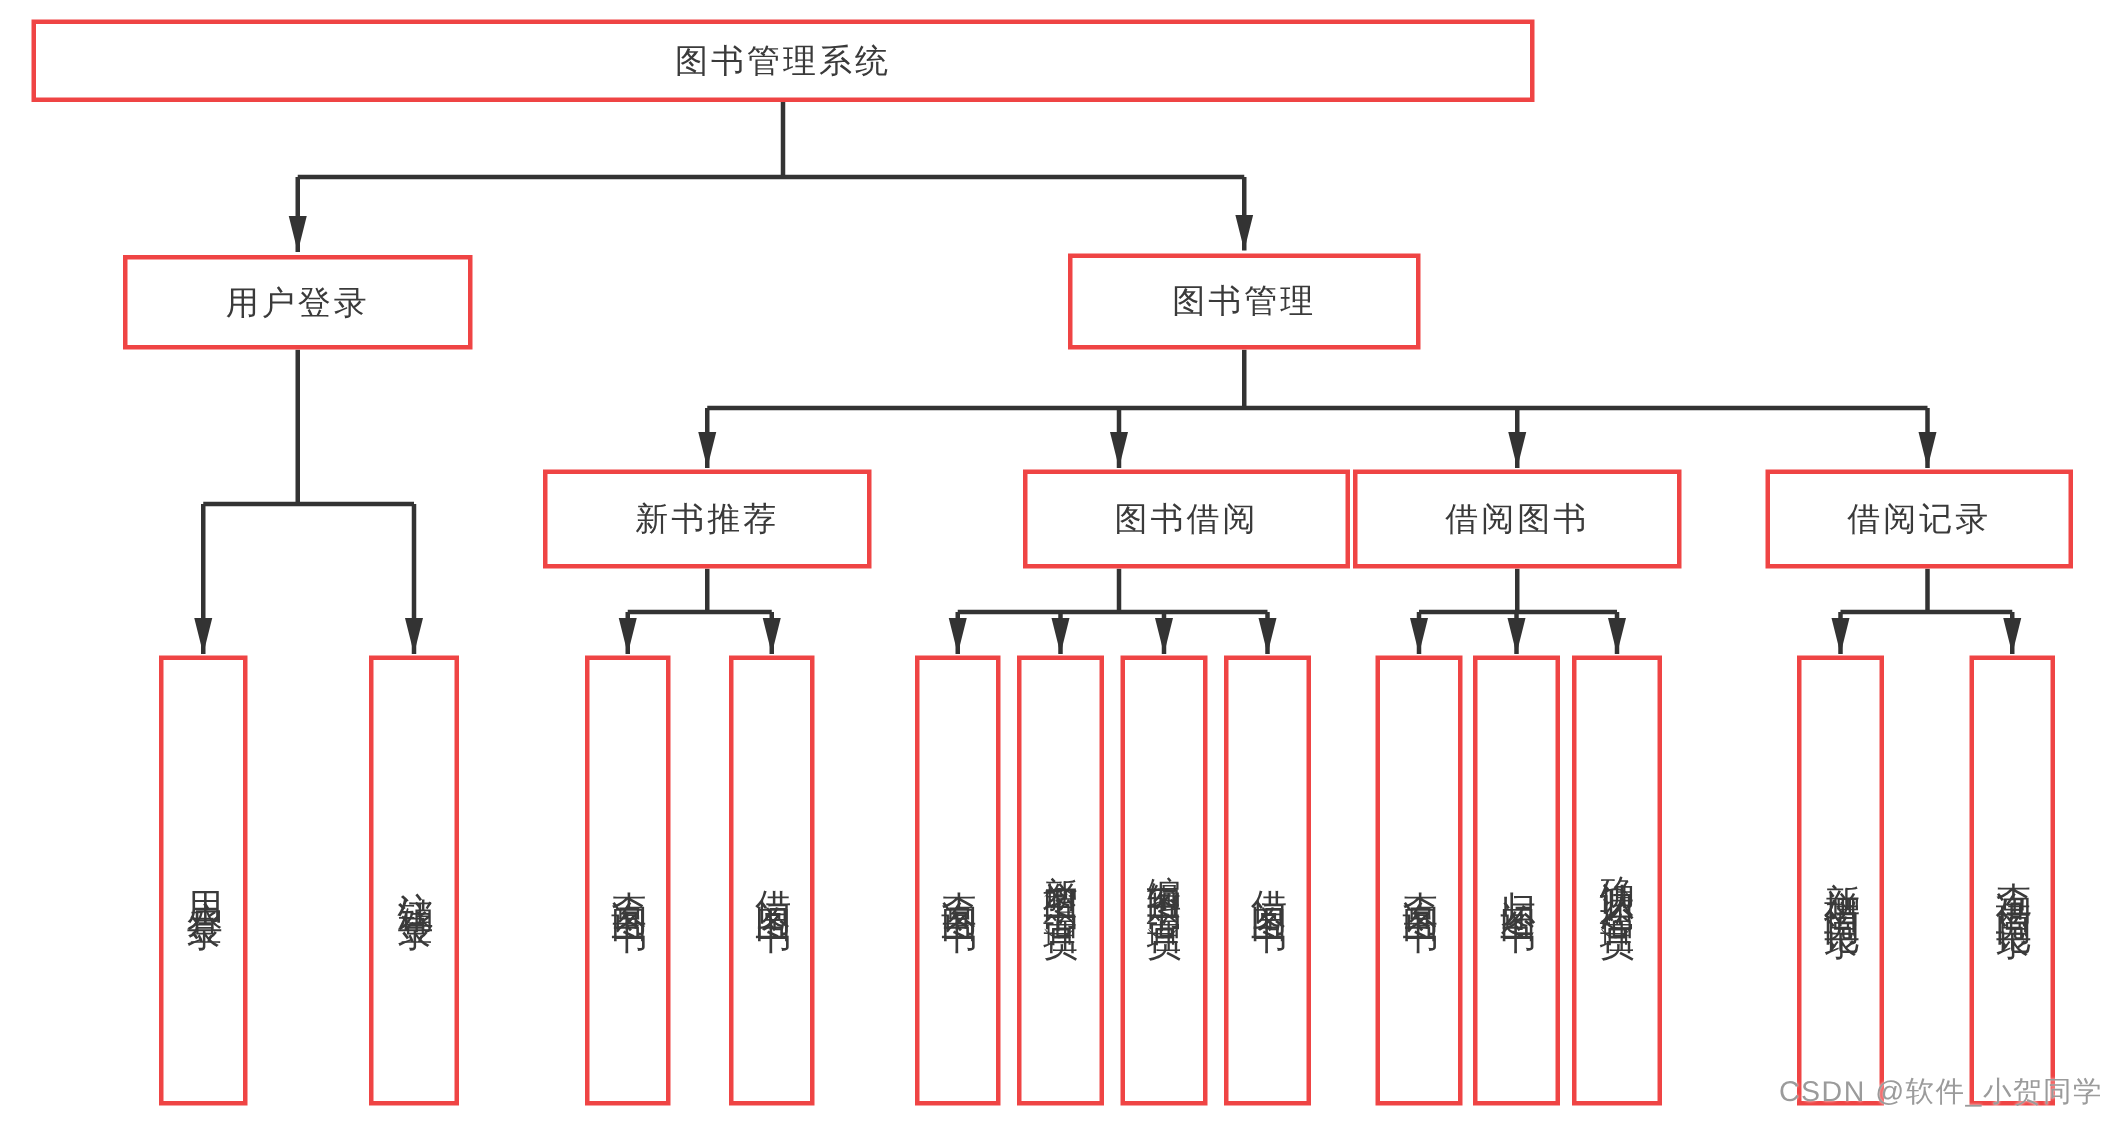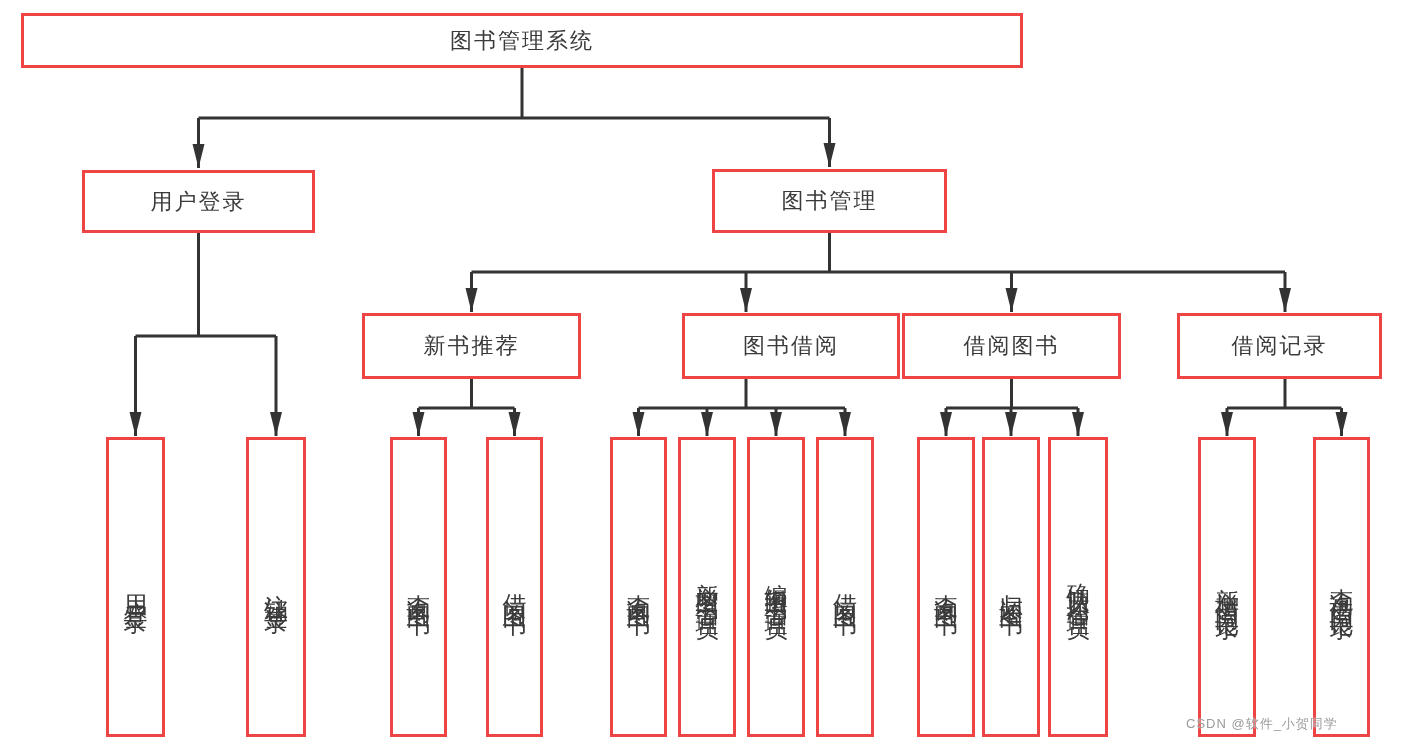--- a/index.html
+++ b/index.html
@@ -48,21 +48,21 @@
   .n-b3{left:747px;top:437px;width:58px;height:300px;}
   .n-b4{left:816px;top:437px;width:58px;height:300px;}
   .n-c1{left:917px;top:437px;width:58px;height:300px;}
   .n-c2{left:982px;top:437px;width:58px;height:300px;}
   .n-c3{left:1048px;top:437px;width:60px;height:300px;}
   .n-d1{left:1198px;top:437px;width:58px;height:300px;}
   .n-d2{left:1313px;top:437px;width:57px;height:300px;}
   .watermark{
     position:absolute;
     left:1186px;top:715px;
-    font-size:13px;
+    font-size:19px;
     color:#9b9b9b;
     letter-spacing:1px;
     white-space:nowrap;
     z-index:5;
     text-shadow:0 0 2px #ffffff;
   }
 </style>
 </head>
 <body>
 

